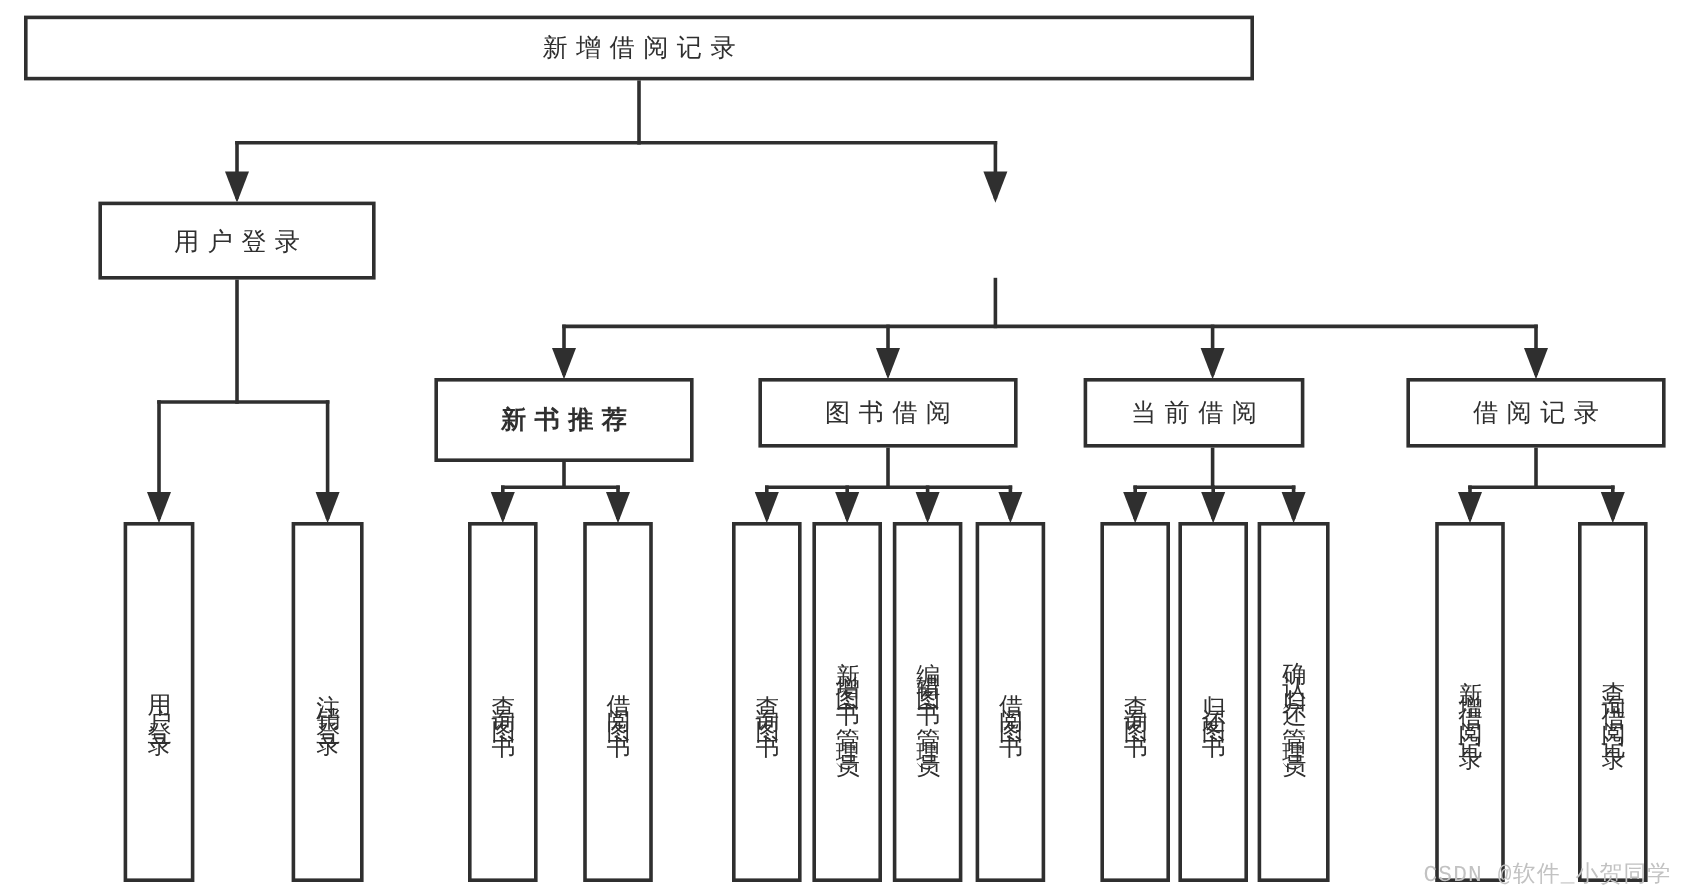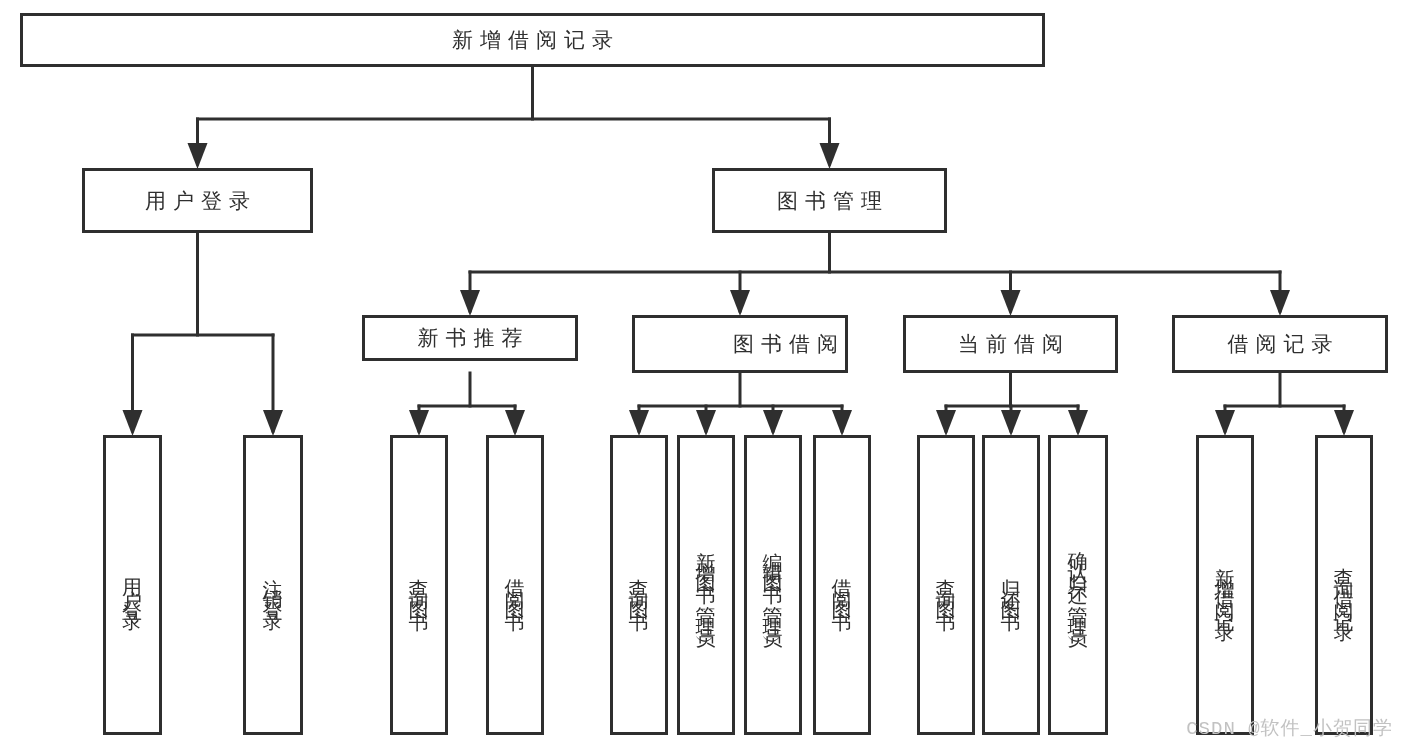--- a/index.html
+++ b/index.html
@@ -132,30 +132,27 @@
         <polygon points="1334,410 1354,410 1344,436" fill="#2f2f2f"></polygon>
       </g>
     </svg>
   <div class="watermark">CSDN @软件_小贺同学</div>
 <div class="node horizontal" style="left: 20px; top: 13px; width: 1025px; height: 54px;">
       <span class="label">新增借阅记录</span>
     </div>
     <div class="node horizontal" style="left: 82px; top: 168px; width: 231px; height: 65px;">
       <span class="label">用户登录</span>
     </div>
-    <div class="node horizontal" style="left: 712px; top: 168px; width: 235px; height: 65px;">
-      <span class="label">图书管理</span>
-    </div>
-    <div class="node horizontal" style="left: 362px; top: 315px; width: 216px; height: 46px;">
+    <div class="node horizontal" style="left: 362px; top: 315px; width: 216px; height: 70px; font-weight: bold;">
       <span class="label">新书推荐</span>
     </div>
-    <div class="node horizontal" style="left: 632px; top: 315px; width: 216px; height: 58px; justify-content: flex-end;">
+    <div class="node horizontal" style="left: 632px; top: 315px; width: 216px; height: 58px;">
       <span class="label">图书借阅</span>
     </div>
-    <div class="node horizontal" style="left: 903px; top: 315px; width: 215px; height: 58px; font-family: Liberation Mono, monospace;">
+    <div class="node horizontal" style="left: 903px; top: 315px; width: 184px; height: 58px; font-family: Liberation Mono, monospace;">
       <span class="label">当前借阅</span>
     </div>
     <div class="node horizontal" style="left: 1172px; top: 315px; width: 216px; height: 58px; text-align: right;">
       <span class="label">借阅记录</span>
     </div>
     <div class="node vertical" style="left: 103px; top: 435px; width: 59px; height: 300px;">
       <span class="label">用户登录</span>
     </div>
     <div class="node vertical" style="left: 243px; top: 435px; width: 60px; height: 300px;">
       <span class="label">注销登录</span>

